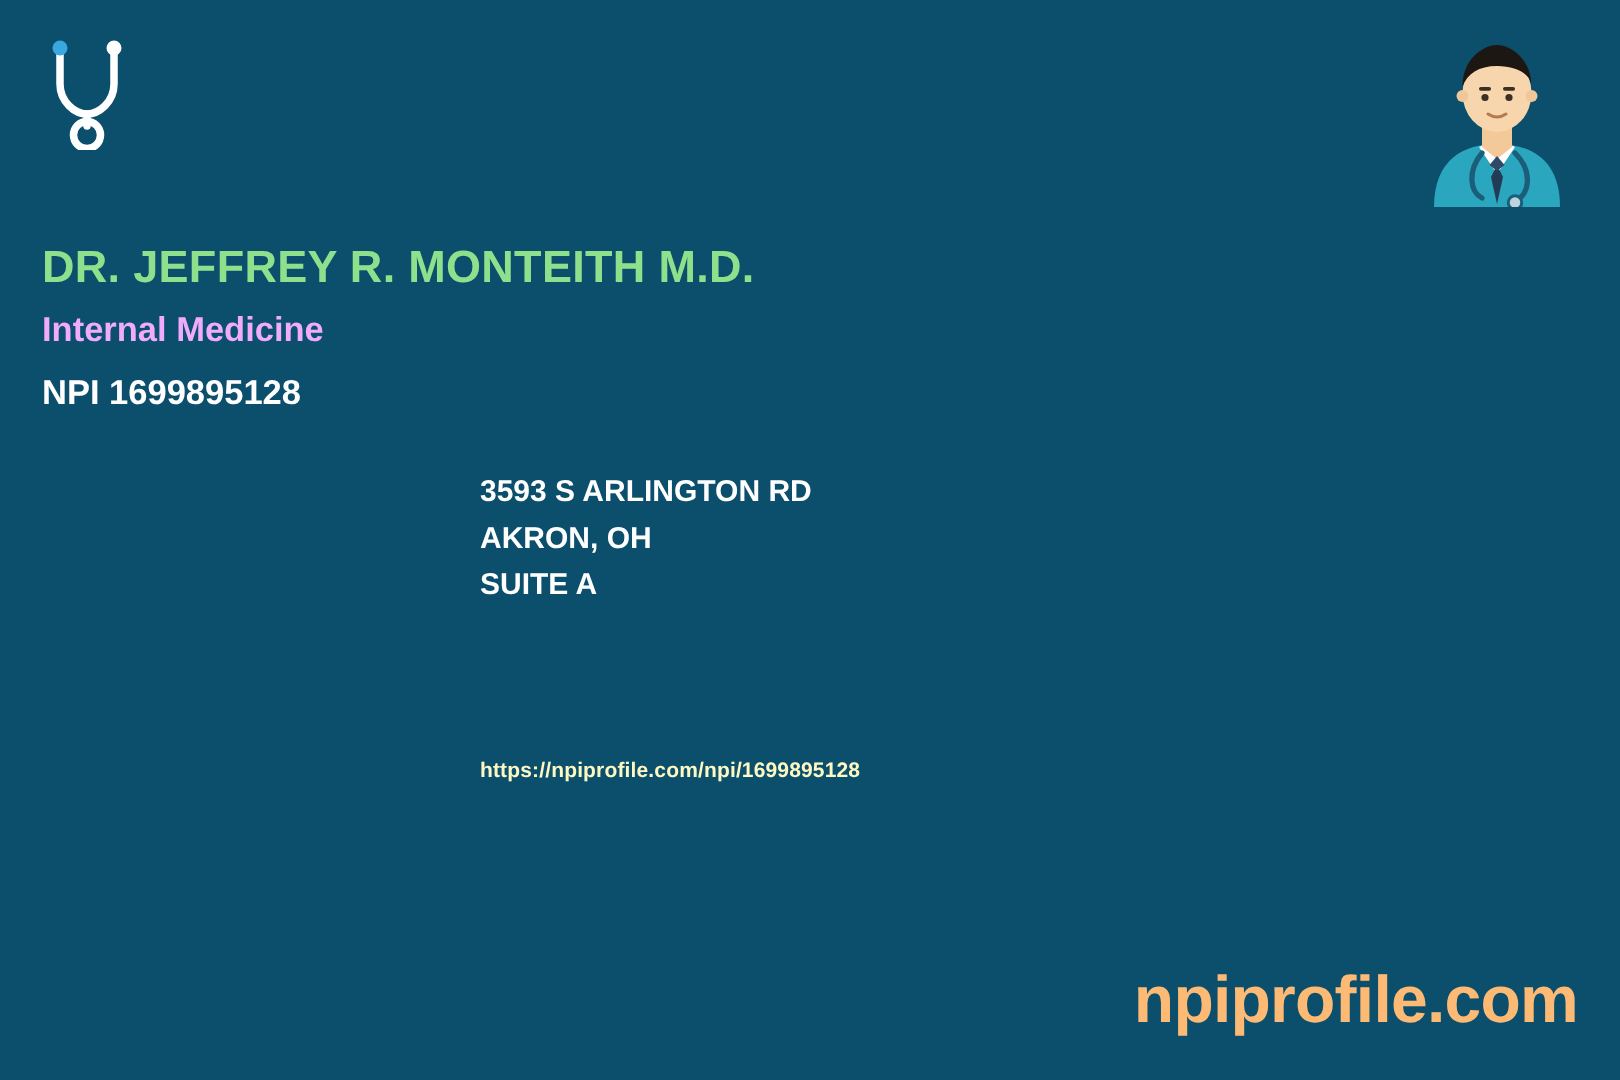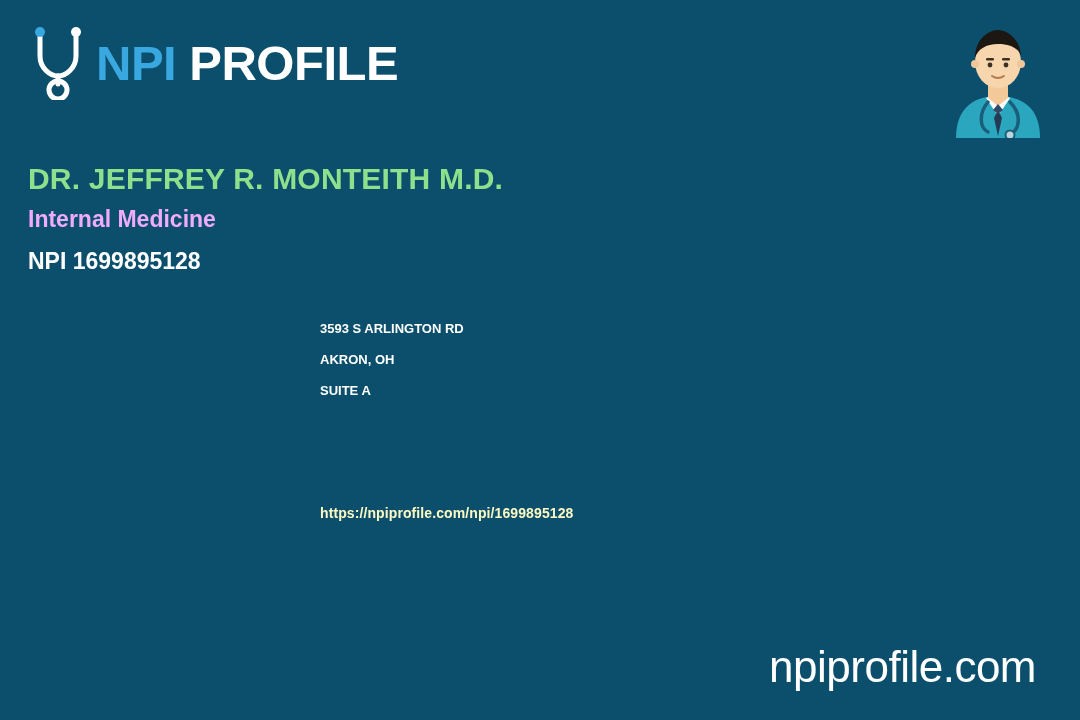--- a/index.html
+++ b/index.html
@@ -73,61 +73,58 @@
     font-size: 23px;
     font-weight: bold;
     color: #ffffff;
   }
 
   
   .address-block {
     position: absolute;
     top: 313px;
     left: 320px;
-    font-size: 13px;
+    font-size: 20px;
     font-weight: bold;
     line-height: 31px;
     color: #ffffff;
   }
   .profile-url {
     position: absolute;
     top: 505px;
     left: 320px;
     font-size: 14px;
     font-weight: bold;
     color: #fef9c3;
     letter-spacing: 0.1px;
   }
 
   
   .footer-domain {
     position: absolute;
-    right: 44px;
+    right: 28px;
     bottom: 28px;
     font-size: 44px;
-    font-weight: normal;
-    color: #ffffff;
+    font-weight: bold;
+    color: #fdba74;
     letter-spacing: -0.5px;
   }
 </style>
 </head>
 <body>
 
 <div class="header">
   <span class="stethoscope-icon-wrap">
     <svg class="stethoscope-icon" viewBox="0 0 58 74" xmlns="http://www.w3.org/2000/svg">
       <path d="M12 6 L12 30 C12 42 22 50 30 50 C38 50 48 42 48 30 L48 6" fill="none" stroke="#ffffff" stroke-width="5" stroke-linecap="round"></path>
       <circle cx="12" cy="6" r="5" fill="#3aa8e0"></circle>
       <circle cx="48" cy="6" r="5" fill="#ffffff"></circle>
       <path d="M30 50 L30 58" fill="none" stroke="#ffffff" stroke-width="5" stroke-linecap="round"></path>
       <circle cx="30" cy="64" r="9" fill="none" stroke="#ffffff" stroke-width="5"></circle>
     </svg>
-  </span>
-  <span class="brand-text">
-    <span class="brand-npi">NPI</span><span class="brand-profile"> PROFILE</span>
   </span>
 </div>
 
 <span class="avatar">
   <svg viewBox="0 0 100 120" width="100" height="120" xmlns="http://www.w3.org/2000/svg">
 
     <path d="M8 120 C8 88 28 78 50 78 C72 78 92 88 92 120 Z" fill="#2aa7bf"></path>
 
     <path d="M38 80 L50 98 L62 80 L54 76 L50 80 L46 76 Z" fill="#ffffff"></path>
 

